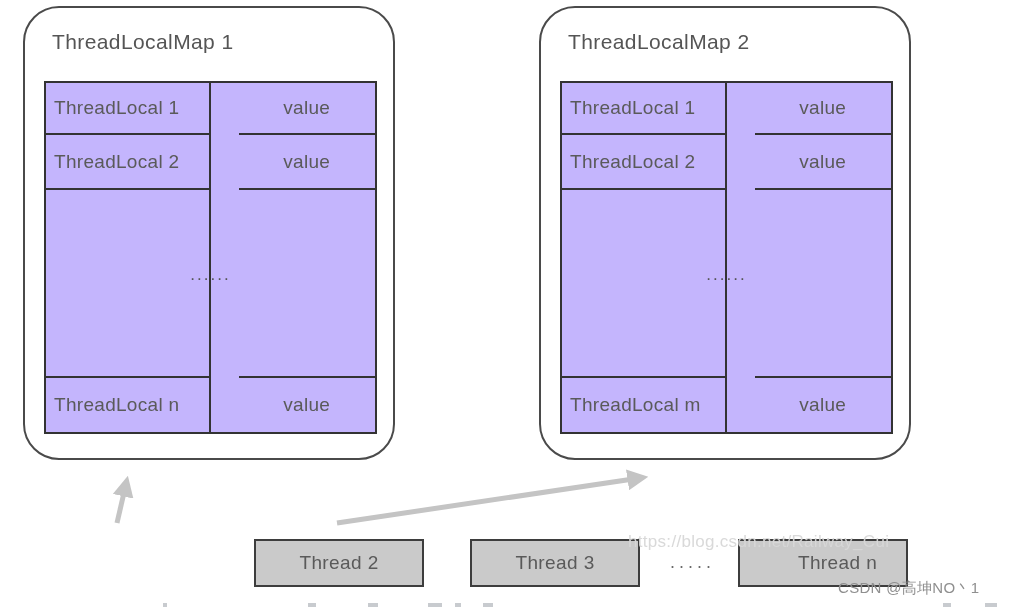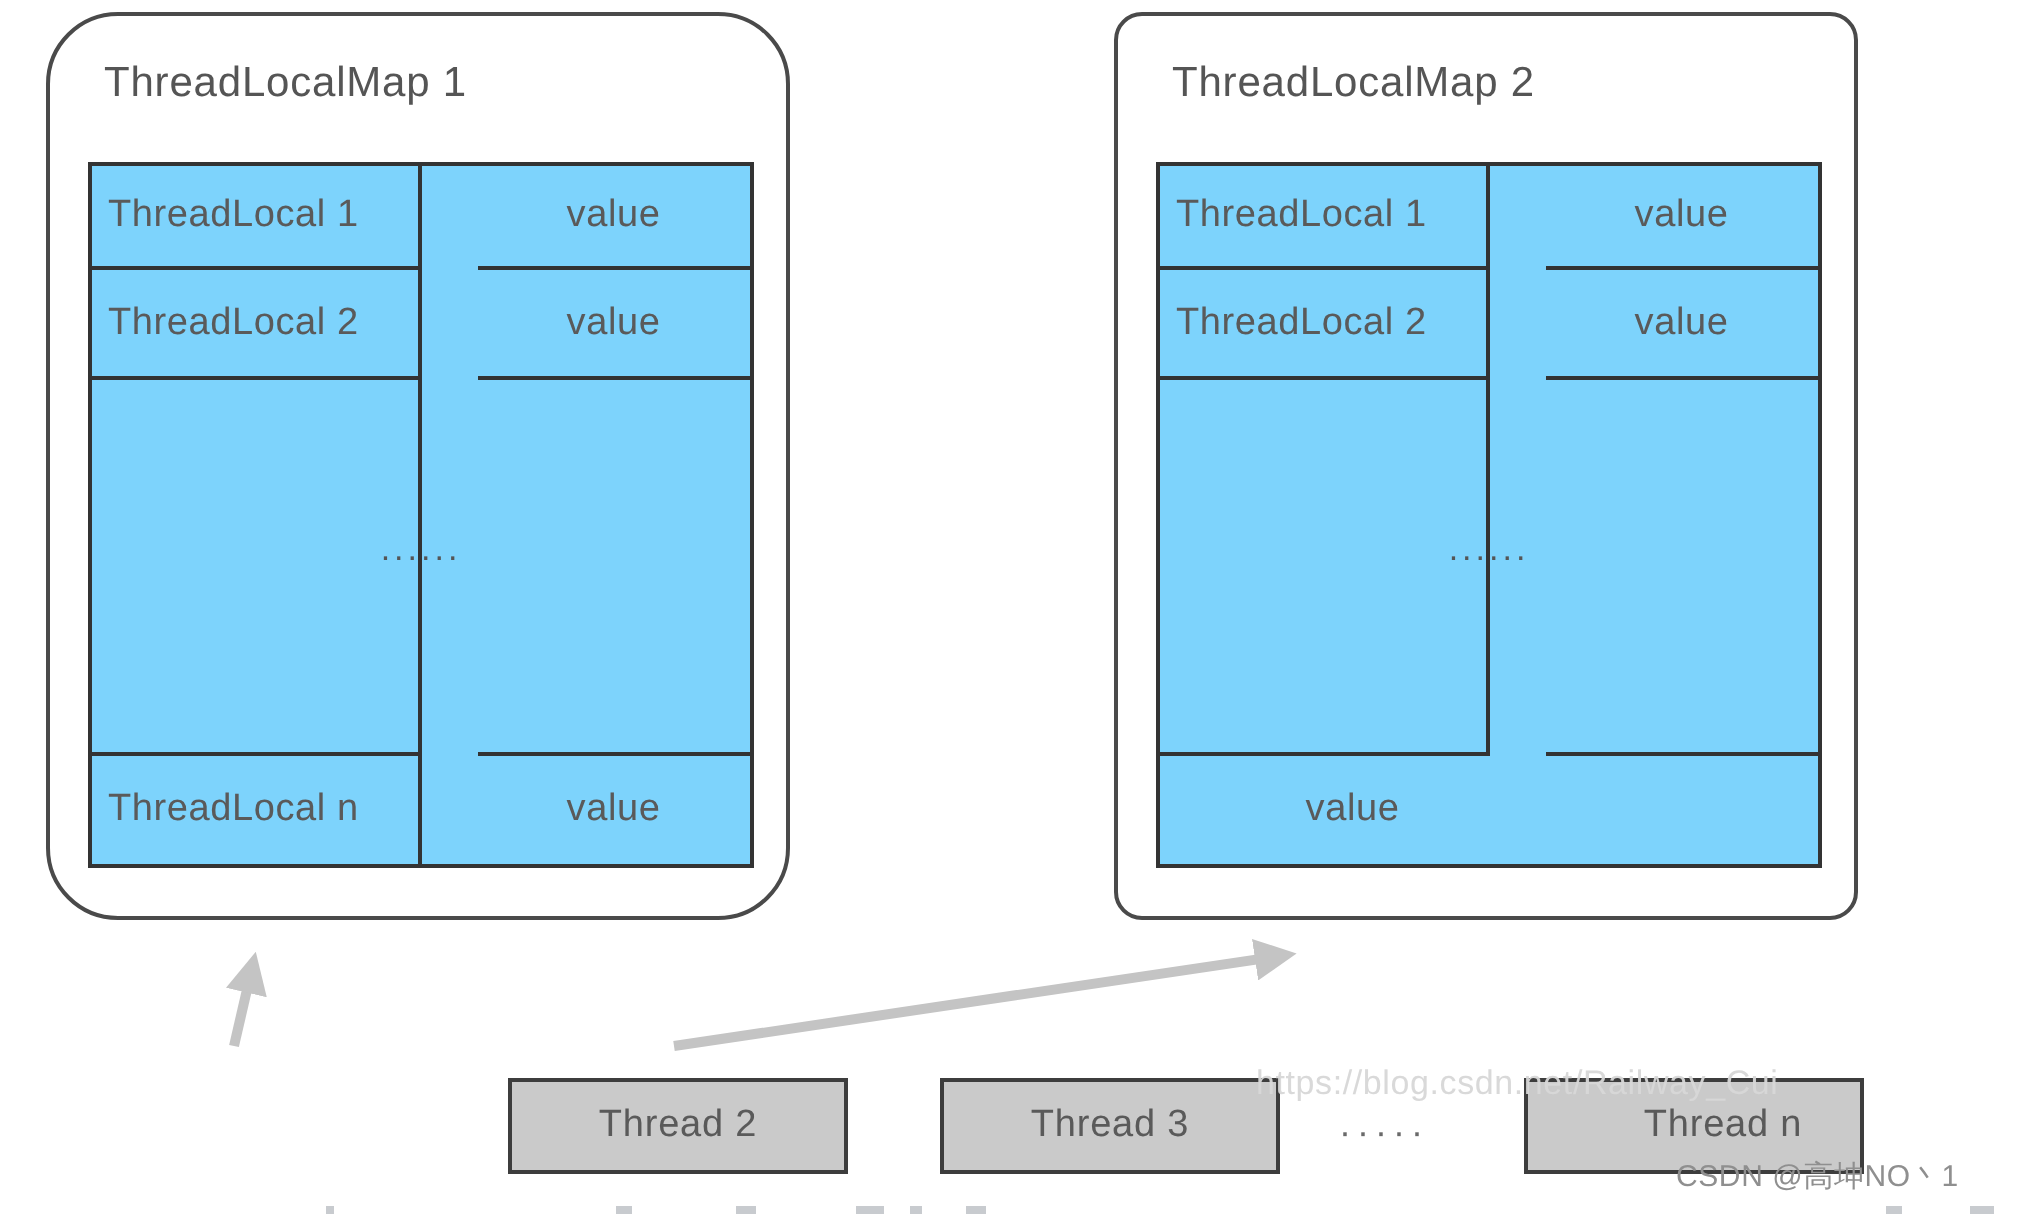--- a/index.html
+++ b/index.html
@@ -14,33 +14,33 @@
   
   .map{
     position:absolute;
     top:6px;height:454px;width:372px;
     background:#ffffff;
     border:2px solid #4a4a4a;
     border-radius:36px;
     box-sizing:border-box;
   }
   .map.m1{left:23px;}
-  .map.m2{left:557px;border-radius:14px;}
+  .map.m2{left:539px;}
   .map-title{
     position:absolute;left:27px;top:22px;
     font-size:21px;letter-spacing:0.4px;color:#555555;
   }
   
   .tbl{
     position:absolute;left:19px;top:73px;
     width:333px;height:353px;
     display:grid;
     grid-template-columns:1fr 1fr;
     grid-template-rows:52px 55px 188px 1fr;
-    background:#7dd3fc;
+    background:#c4b5fd;
     border:2px solid #333333;
     box-sizing:border-box;
   }
   .cell{
     display:flex;align-items:center;
     font-size:19px;letter-spacing:0.3px;color:#5a5a5a;
     box-sizing:border-box;
   }
   .cell.key{padding-left:8px;border-right:2px solid #333333;}
   .cell.val{justify-content:center;margin-left:28px;}
@@ -52,21 +52,21 @@
   }
   
   .thread{
     position:absolute;top:539px;width:170px;height:48px;
     background:#cacaca;
     border:2px solid #3d3d3d;
     box-sizing:border-box;
     display:flex;align-items:center;justify-content:center;
     font-size:19px;letter-spacing:0.4px;color:#5a5a5a;
   }
-  .t1{left:37px;} .t2{left:254px;} .t3{left:470px;} .tn{left:762px;padding-left:29px;}
+  .t1{left:37px;} .t2{left:254px;} .t3{left:470px;} .tn{left:738px;padding-left:29px;}
   .thread-dots{
     position:absolute;left:652px;top:556px;width:80px;
     text-align:center;
     font-size:18px;letter-spacing:3px;color:#6a6a6a;
   }
   
   .overlay{position:absolute;left:0;top:0;pointer-events:none;}
   
   .wm1{
     position:absolute;left:628px;top:532px;
@@ -103,20 +103,21 @@
 
   <div class="map m2">
     <div class="map-title">ThreadLocalMap 2</div>
     <div class="tbl">
       <div class="cell key hline">ThreadLocal 1</div>
       <div class="cell val hline">value</div>
       <div class="cell key hline">ThreadLocal 2</div>
       <div class="cell val hline">value</div>
       <div class="cell key hline"></div>
       <div class="cell val hline"></div>
+      <div class="cell key">ThreadLocal m</div>
       <div class="cell val">value</div>
       <div class="dots">......</div>
     </div>
   </div>
 
   <svg class="overlay" width="1009" height="607" viewBox="0 0 1009 607">
     <defs>
       <marker id="ah" viewBox="0 0 10 10" refX="6" refY="5" markerWidth="4.2" markerHeight="4.2" orient="auto-start-reverse">
         <path d="M0,0 L10,5 L0,10 z" fill="#c4c4c4"></path>
       </marker>

